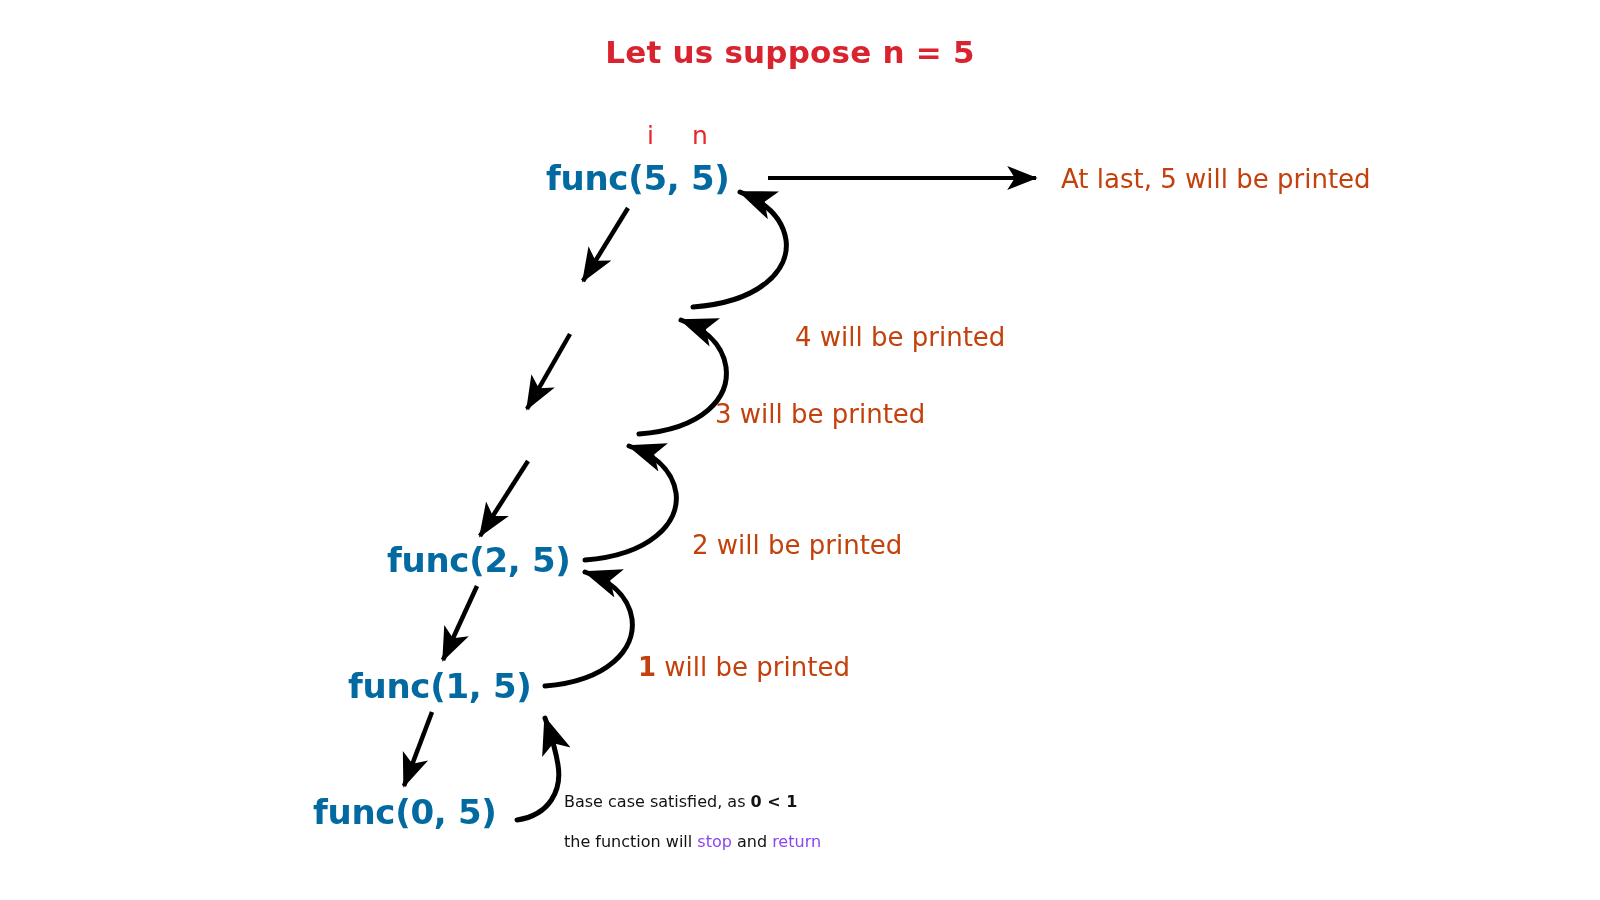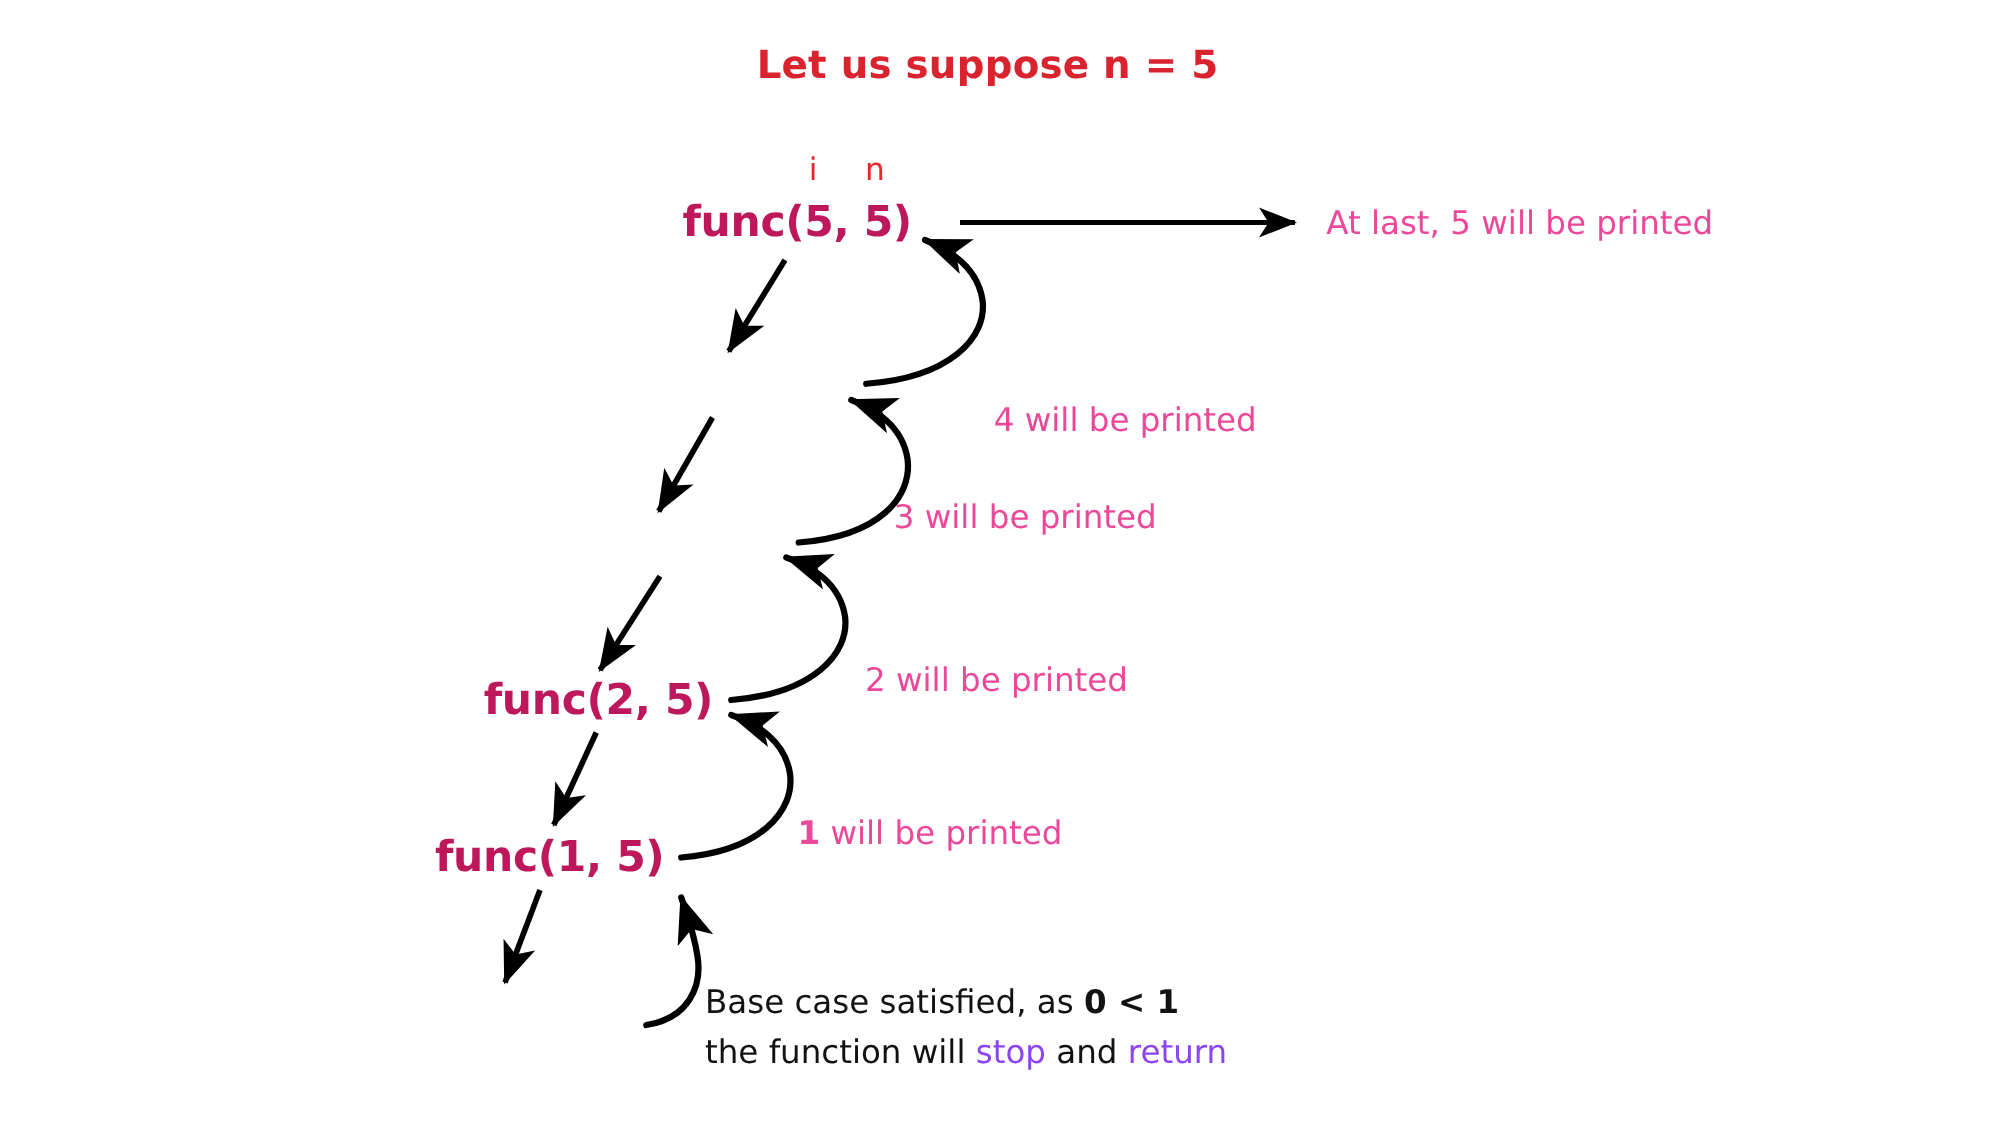--- a/index.html
+++ b/index.html
@@ -40,39 +40,39 @@
     position: absolute;
     font-size: 25px;
     color: #e8262b;
     font-weight: 400;
     line-height: 1;
   }
   .node {
     position: absolute;
     font-size: 34px;
     font-weight: bold;
-    color: #be185d;
+    color: #0369a1;
     white-space: nowrap;
     line-height: 1;
     letter-spacing: -0.3px;
   }
   .side-text {
     position: absolute;
     font-size: 26px;
-    color: #ec4899;
+    color: #c2410c;
     white-space: nowrap;
     line-height: 1;
     font-weight: 400;
   }
   .side-text b {
     font-weight: bold;
   }
   .base-block {
     position: absolute;
-    font-size: 26px;
+    font-size: 16px;
     color: #121212;
     line-height: 40px;
     white-space: nowrap;
     font-weight: 400;
   }
   .base-block b {
     font-weight: bold;
   }
   .kw {
     color: #8b46f0;
@@ -85,20 +85,21 @@
 <div id="canvas">
 
   <div class="title">Let us suppose n = 5</div>
 
   <div class="param-label" style="left:647px; top:123px;">i</div>
   <div class="param-label" style="left:692px; top:123px;">n</div>
 
   <div class="node" style="left:546px; top:161px;">func(5, 5)</div>
   <div class="node" style="left:387px; top:543px;">func(2, 5)</div>
   <div class="node" style="left:348px; top:669px;">func(1, 5)</div>
+  <div class="node" style="left:313px; top:795px;">func(0, 5)</div>
 
   <div class="side-text" style="left:1061px; top:166px;">At last, 5 will be printed</div>
   <div class="side-text" style="left:795px; top:276px;margin-top:48px;">4 will be printed</div>
   <div class="side-text" style="left:715px; top:401px;">3 will be printed</div>
   <div class="side-text" style="left:692px; top:521px;margin-top:11px;">2 will be printed</div>
   <div class="side-text" style="left:638px; top:654px;"><b>1</b><span> will be printed</span></div>
 
   <div class="base-block" style="left:564px; top:782px;">
     <div><span>Base case satisfied, as </span><b>0 &lt; 1</b></div>
     <div><span>the function will </span><span class="kw">stop</span><span> and </span><span class="kw">return</span></div>

